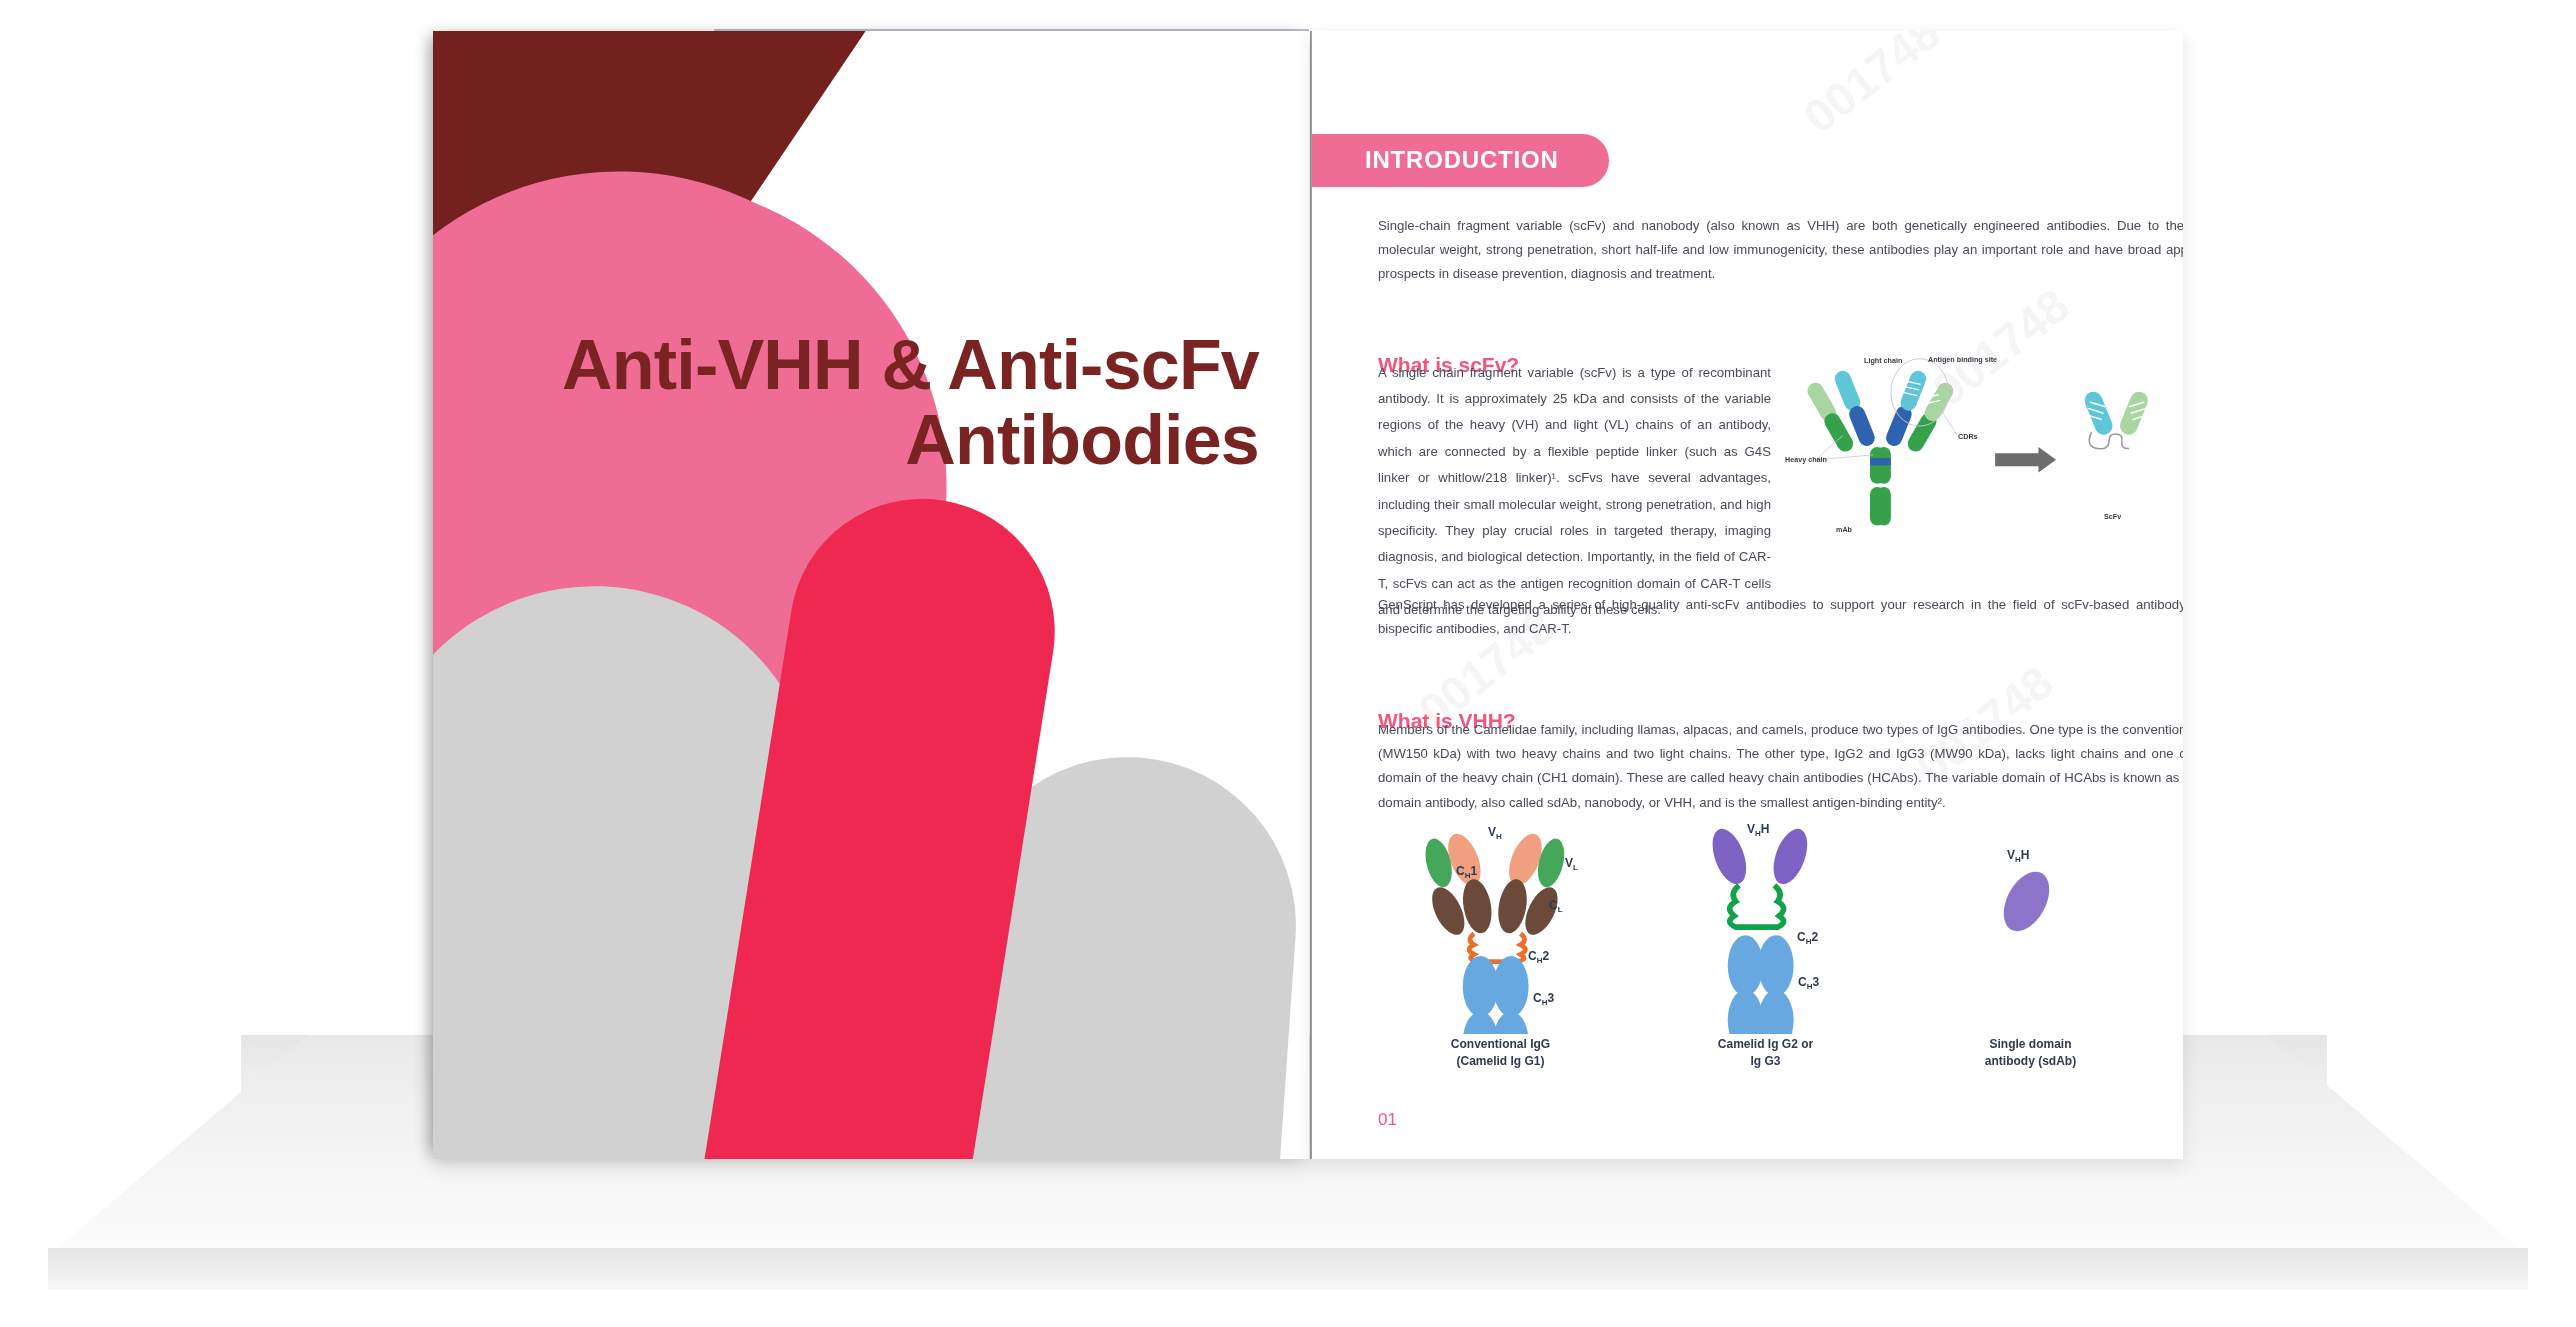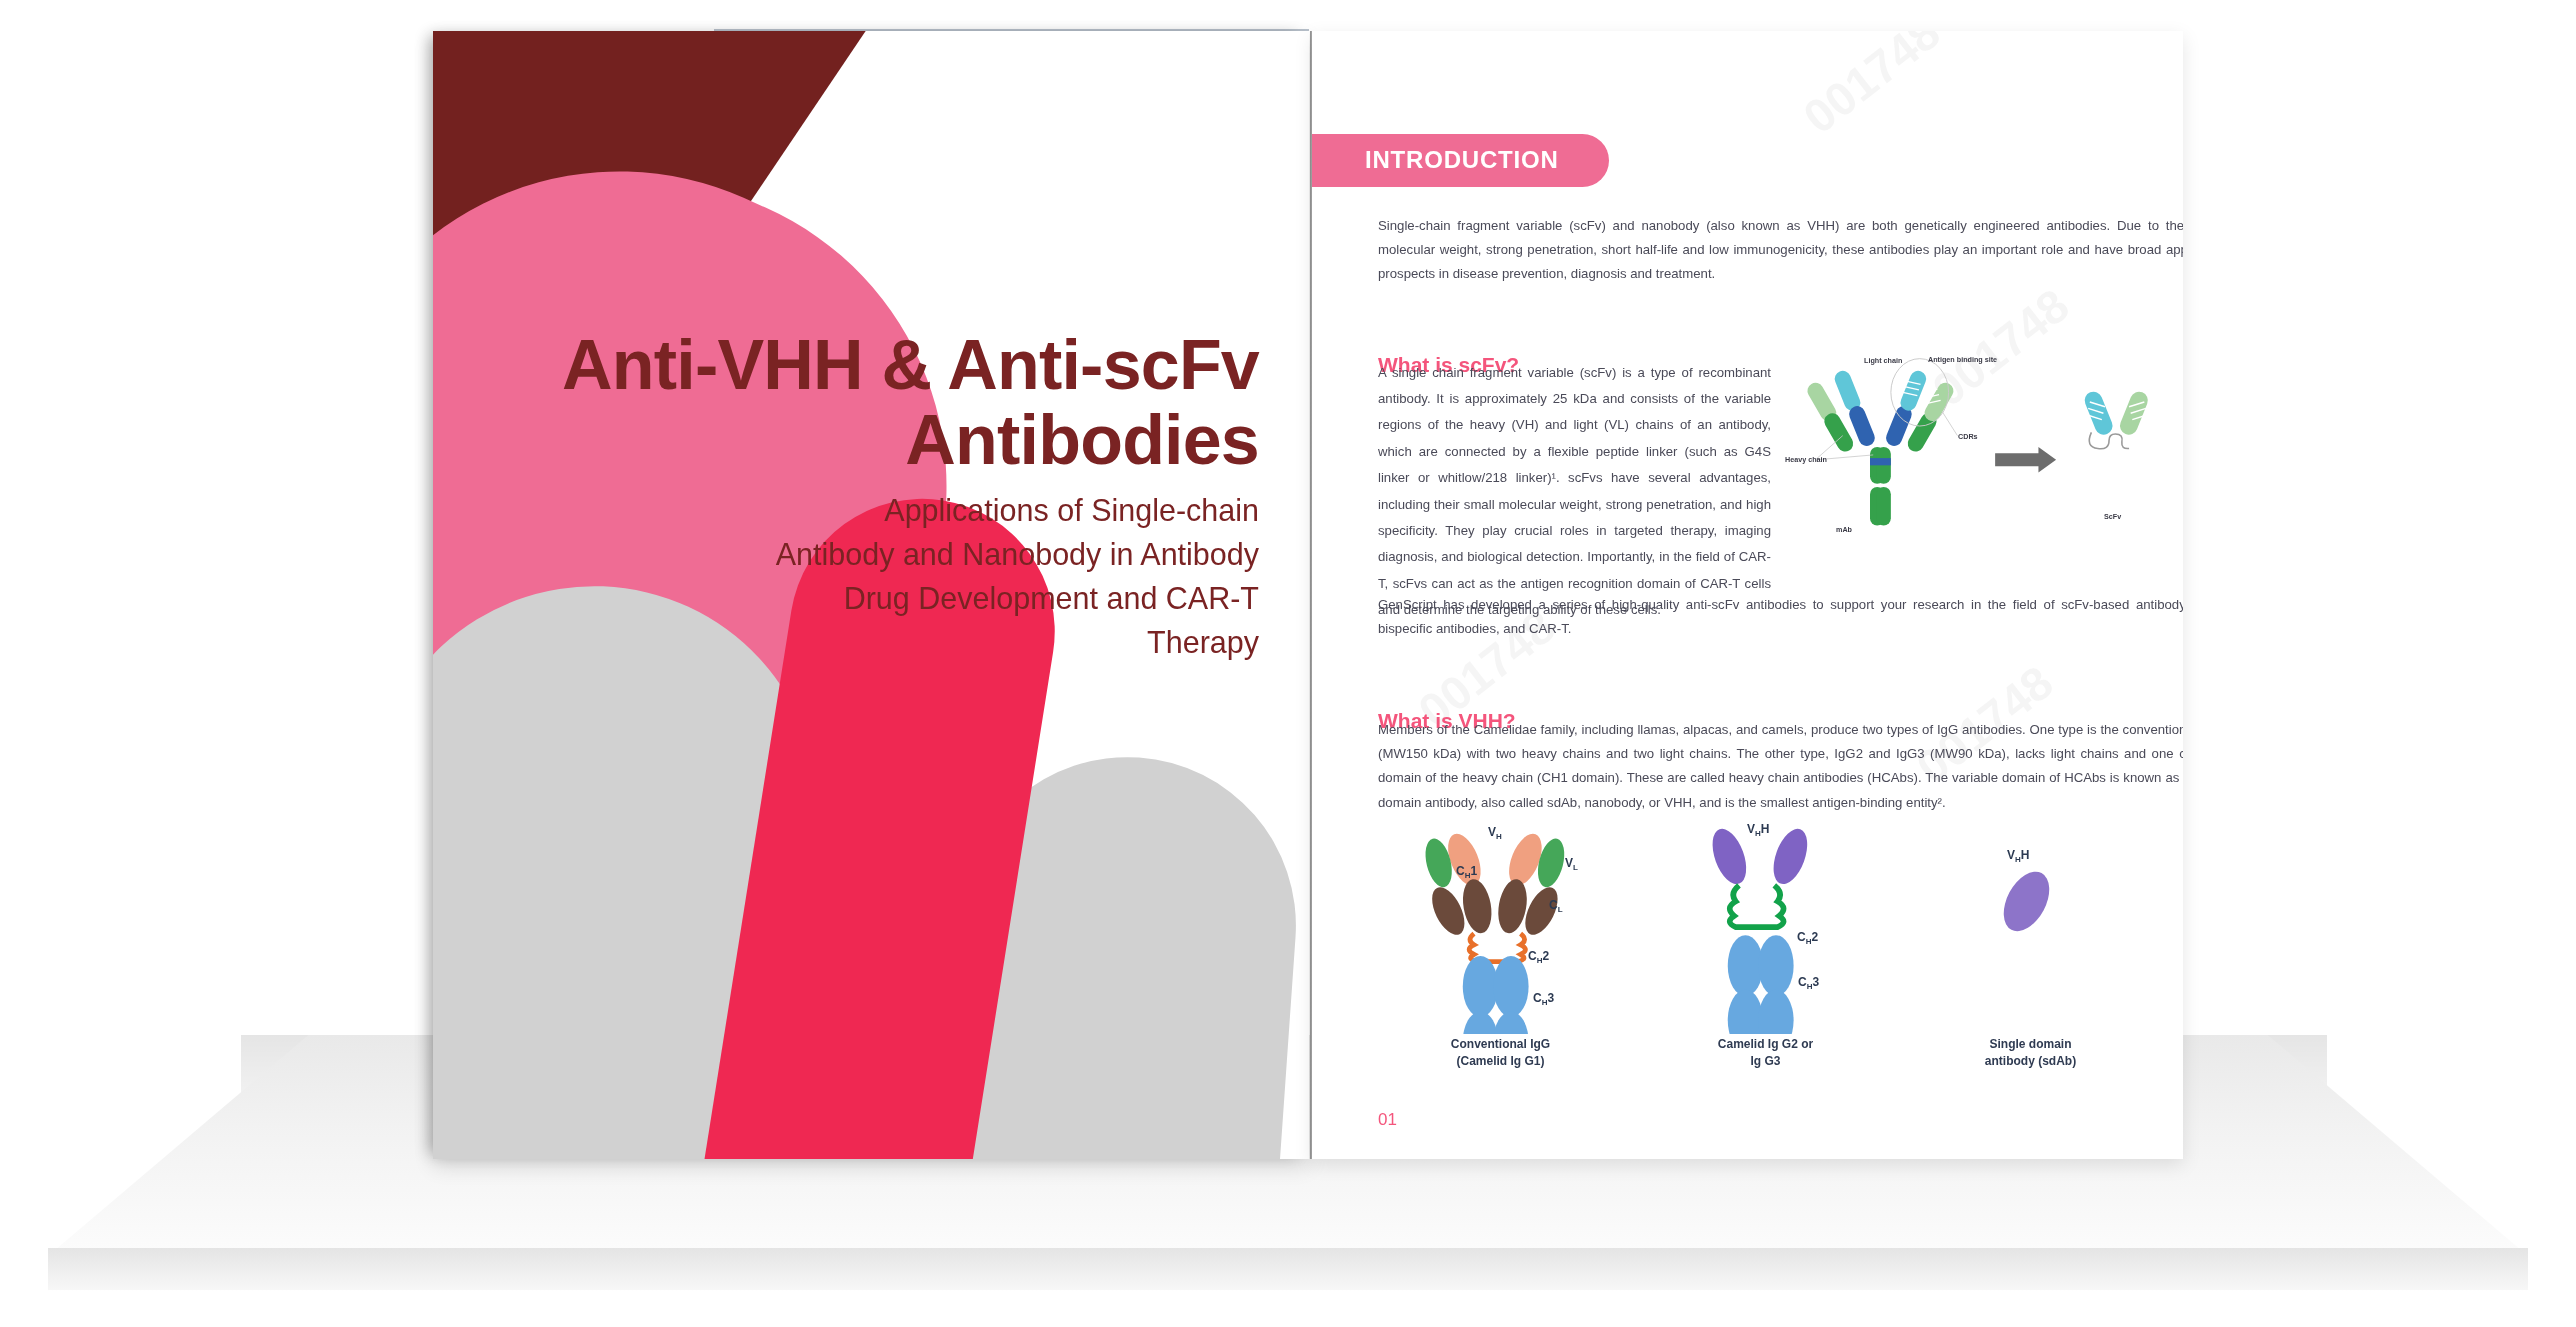--- a/index.html
+++ b/index.html
@@ -116,21 +116,20 @@
 
   <div class="tri-maroon"></div>
   <div class="band-pink"></div>
   <div class="blob-gray3"></div>
   <div class="blob-gray1"></div>
   <div class="blob-gray2"></div>
   <div class="blob-red"></div>
 
 
   <div class="cover-title">Anti-VHH &amp; Anti-scFv Antibodies</div>
-  <div class="cover-sub">Applications of Single-chain Antibody and Nanobody in Antibody Drug Development and CAR-T Therapy</div>
 </div>
 
 <div class="inner-spine"></div>
 <div class="inner-toprule"></div>
 <div class="page inner">
 
   <div class="wm" style="left:481px;top:16px;">001748</div>
   <div class="wm" style="left:610px;top:289px;">001748</div>
   <div class="wm" style="left:594px;top:666px;">001748</div>
   <div class="wm" style="left:96px;top:610px;">001748</div>

